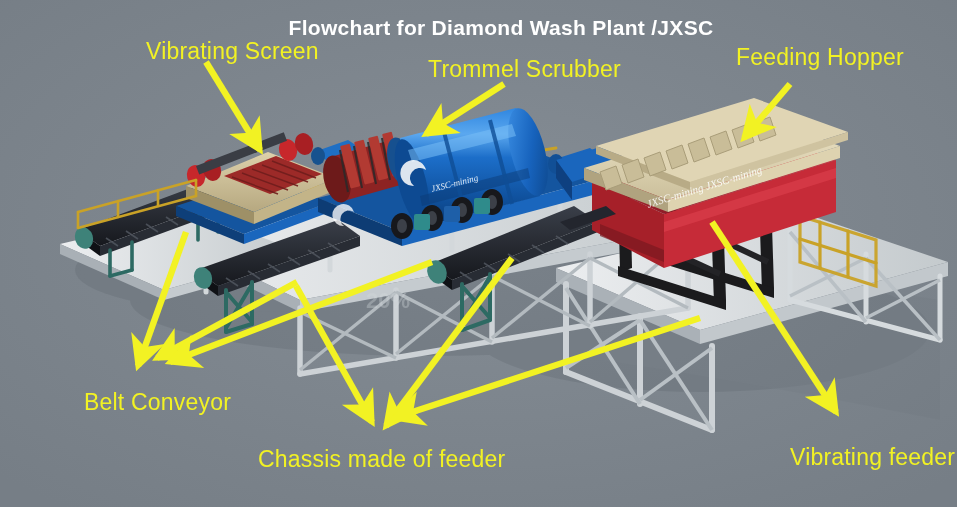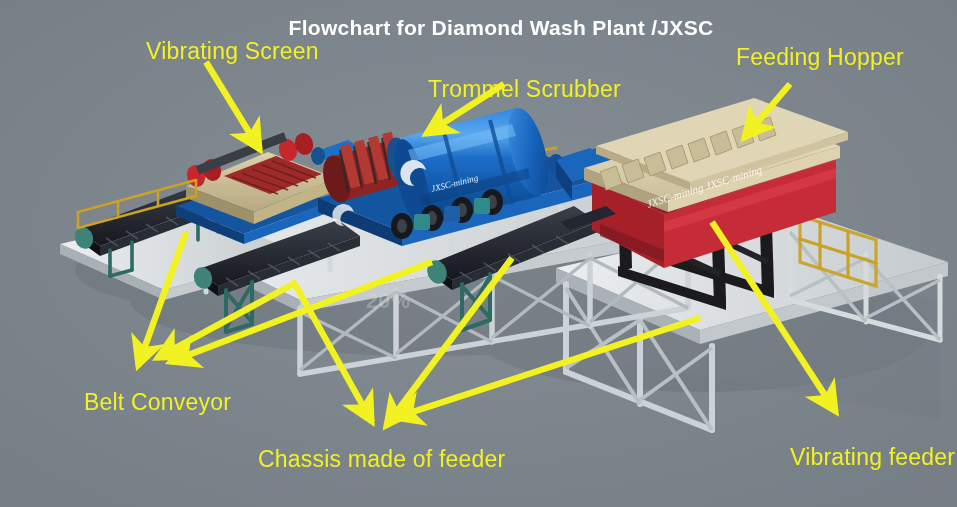--- a/index.html
+++ b/index.html
@@ -425,19 +425,19 @@
       <path d="M512,258 L386,426"></path>
       <path d="M700,318 L394,418"></path>
       <path d="M712,222 L836,412"></path>
     </g>
   </svg>
 
   <div id="title">Flowchart for Diamond Wash Plant /JXSC</div>
   <div id="wm">20%</div>
 
   <div class="lbl" style="left:146px;top:40px;">Vibrating Screen</div>
-  <div class="lbl" style="left:428px;top:58px;margin-top:20px;">Trommel Scrubber</div>
+  <div class="lbl" style="left:428px;top:58px;">Trommel Scrubber</div>
   <div class="lbl" style="left:720px;top:46px;margin-left:16px;">Feeding Hopper</div>
   <div class="lbl" style="left:84px;top:391px;">Belt Conveyor</div>
   <div class="lbl" style="left:258px;top:448px;">Chassis made of feeder</div>
   <div class="lbl" style="left:790px;top:430px;margin-top:16px;">Vibrating feeder</div>
 
 </div>
 
 </body></html>

